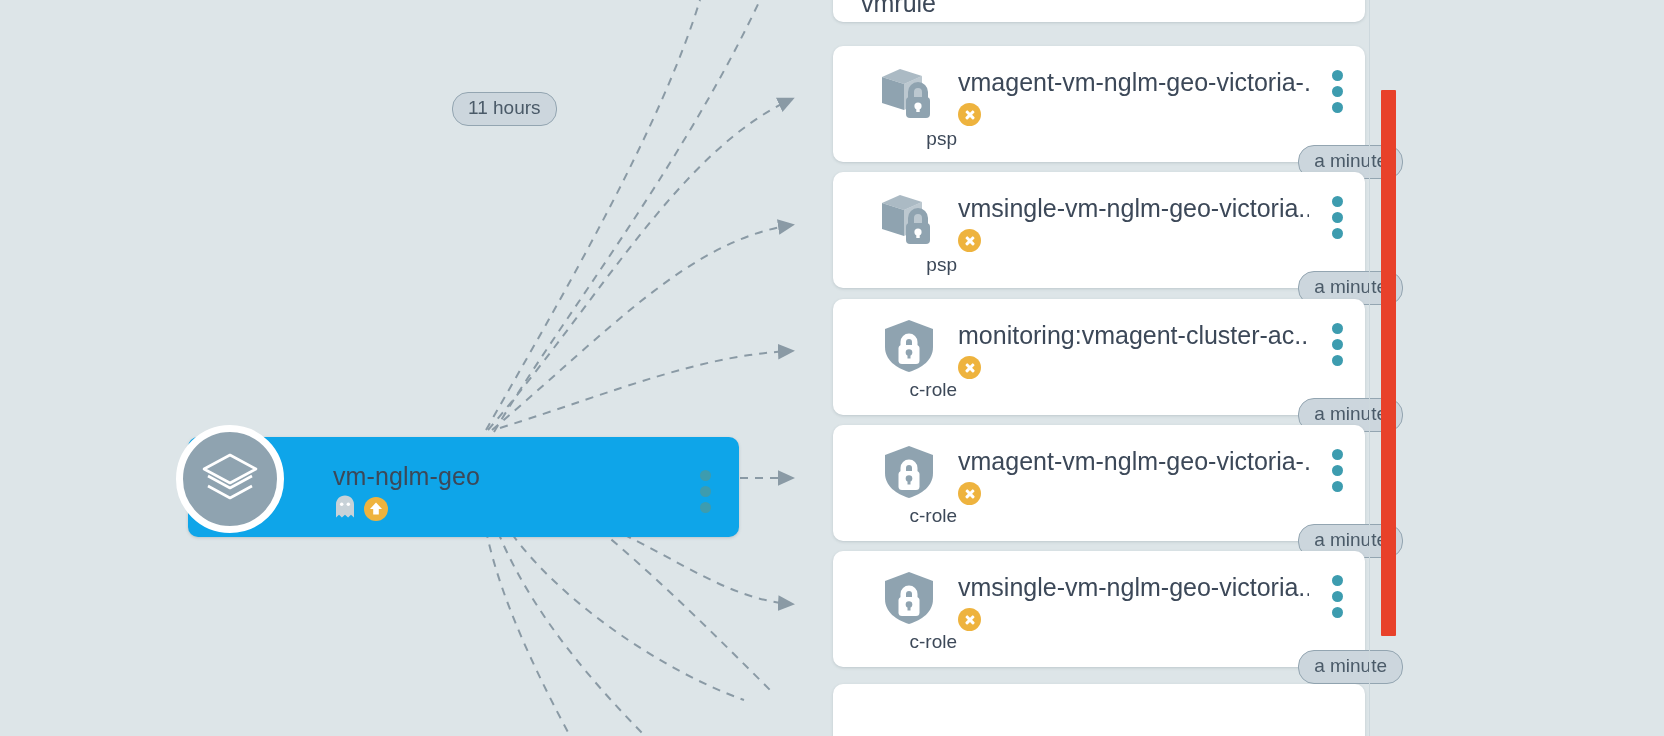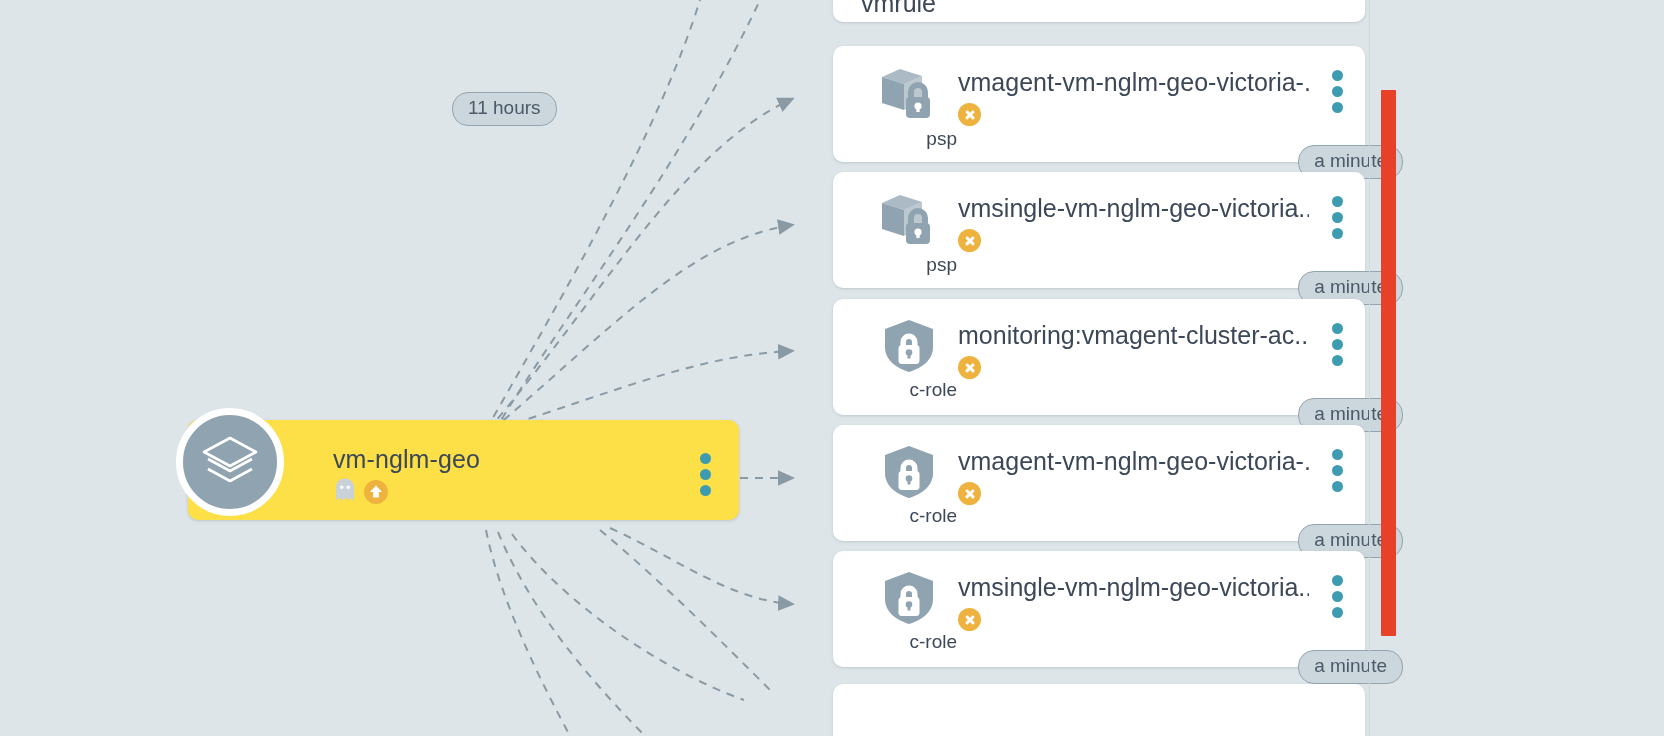--- a/index.html
+++ b/index.html
@@ -28,24 +28,24 @@
     left: 0; top: 0;
     width: 1664px;
     height: 736px;
     pointer-events: none;
   }
 
   
   .root-node {
     position: absolute;
     left: 188px;
-    top: 420px;
+    top: 437px;
     width: 551px;
     height: 100px;
-    background: #fde047;
+    background: #0ea5e9;
     border-radius: 10px;
     box-shadow: 0 1px 3px rgba(80,100,110,0.25);
   }
   .root-avatar {
     position: absolute;
     left: -12px;
     top: -12px;
     width: 108px;
     height: 108px;
     border-radius: 50%;

